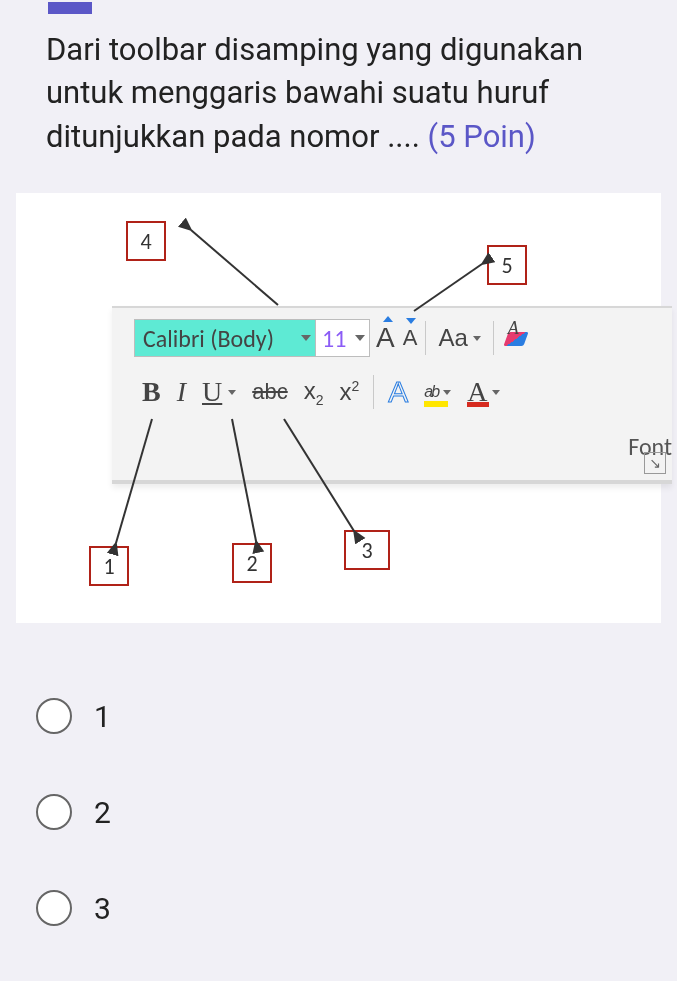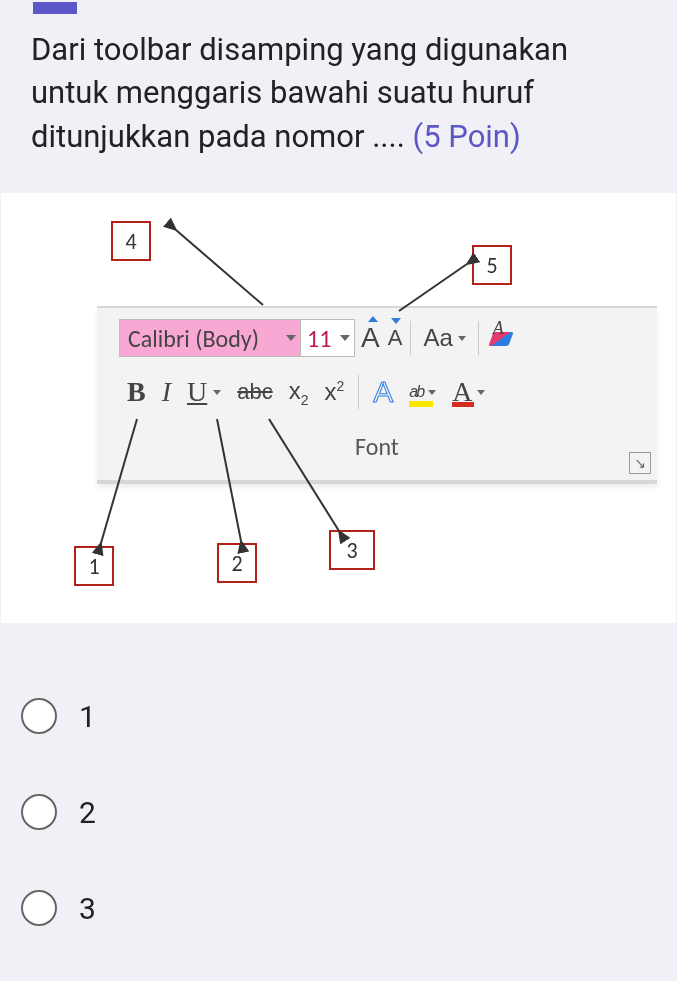--- a/index.html
+++ b/index.html
@@ -5,21 +5,21 @@
   * { box-sizing: border-box; margin: 0; padding: 0; }
   body {
     font-family: 'Segoe UI', Roboto, Arial, sans-serif;
     background: #f1f0f6;
     width: 677px;
     height: 981px;
     padding: 0;
     color: #222;
   }
   .container {
-    padding: 0 1px;
+    padding: 0 16px;
   }
   .accent-bar {
     width: 44px;
     height: 12px;
     background: #5b57c7;
     margin: 2px 0 14px 32px;
   }
   .question {
     font-size: 31px;
     line-height: 1.4;
@@ -71,21 +71,21 @@
   .ribbon-row1 {
     display: flex;
     align-items: center;
     height: 54px;
     gap: 0;
     padding-left: 22px;
     padding-top: 6px;
   }
   .fontname-box {
     border: 1px solid #bdbdbd;
-    background: #f9a8d4;
+    background: #5eead4;
     height: 38px;
     width: 182px;
     display: flex;
     align-items: center;
     padding-left: 8px;
     font-family: Calibri, Arial, sans-serif;
     font-size: 24px;
     color: #444;
     position: relative;
   }
@@ -93,21 +93,21 @@
     border: 1px solid #bdbdbd;
     border-left: none;
     background: #fff;
     height: 38px;
     width: 54px;
     display: flex;
     align-items: center;
     padding-left: 6px;
     font-family: Calibri, Arial, sans-serif;
     font-size: 24px;
-    color: #be185d;
+    color: #8b5cf6;
     position: relative;
   }
   .dd-arrow {
     position: absolute;
     right: 4px;
     top: 50%;
     transform: translateY(-50%);
     width: 0; height: 0;
     border-left: 5px solid transparent;
     border-right: 5px solid transparent;
@@ -189,21 +189,21 @@
   .hilite {
     font-family: Arial,sans-serif; font-size:22px; position:relative;
   }
   .hilite .bar { position:absolute; left:8px; bottom:4px; width:24px; height:6px; background:#ffe600;}
   .hilite .pen { font-style: italic; font-size:16px; letter-spacing:-2px;}
   .fontcolor {
     font-family: 'Times New Roman',serif; font-size:28px; position:relative;
   }
   .fontcolor .bar { position:absolute; left:8px; bottom:4px; width:22px; height:5px; background:#d62b1f;}
   .ribbon-label {
-    text-align: center;
+    text-align: right;
     font-family: Calibri, Arial, sans-serif;
     font-size: 24px;
     color: #555;
     margin-top: 14px;
   }
   .launcher {
     position:absolute; right:6px; bottom:6px;
     width:22px; height:22px; border:1px solid #999;
     display:flex; align-items:center; justify-content:center;
     font-size:14px; color:#666;

